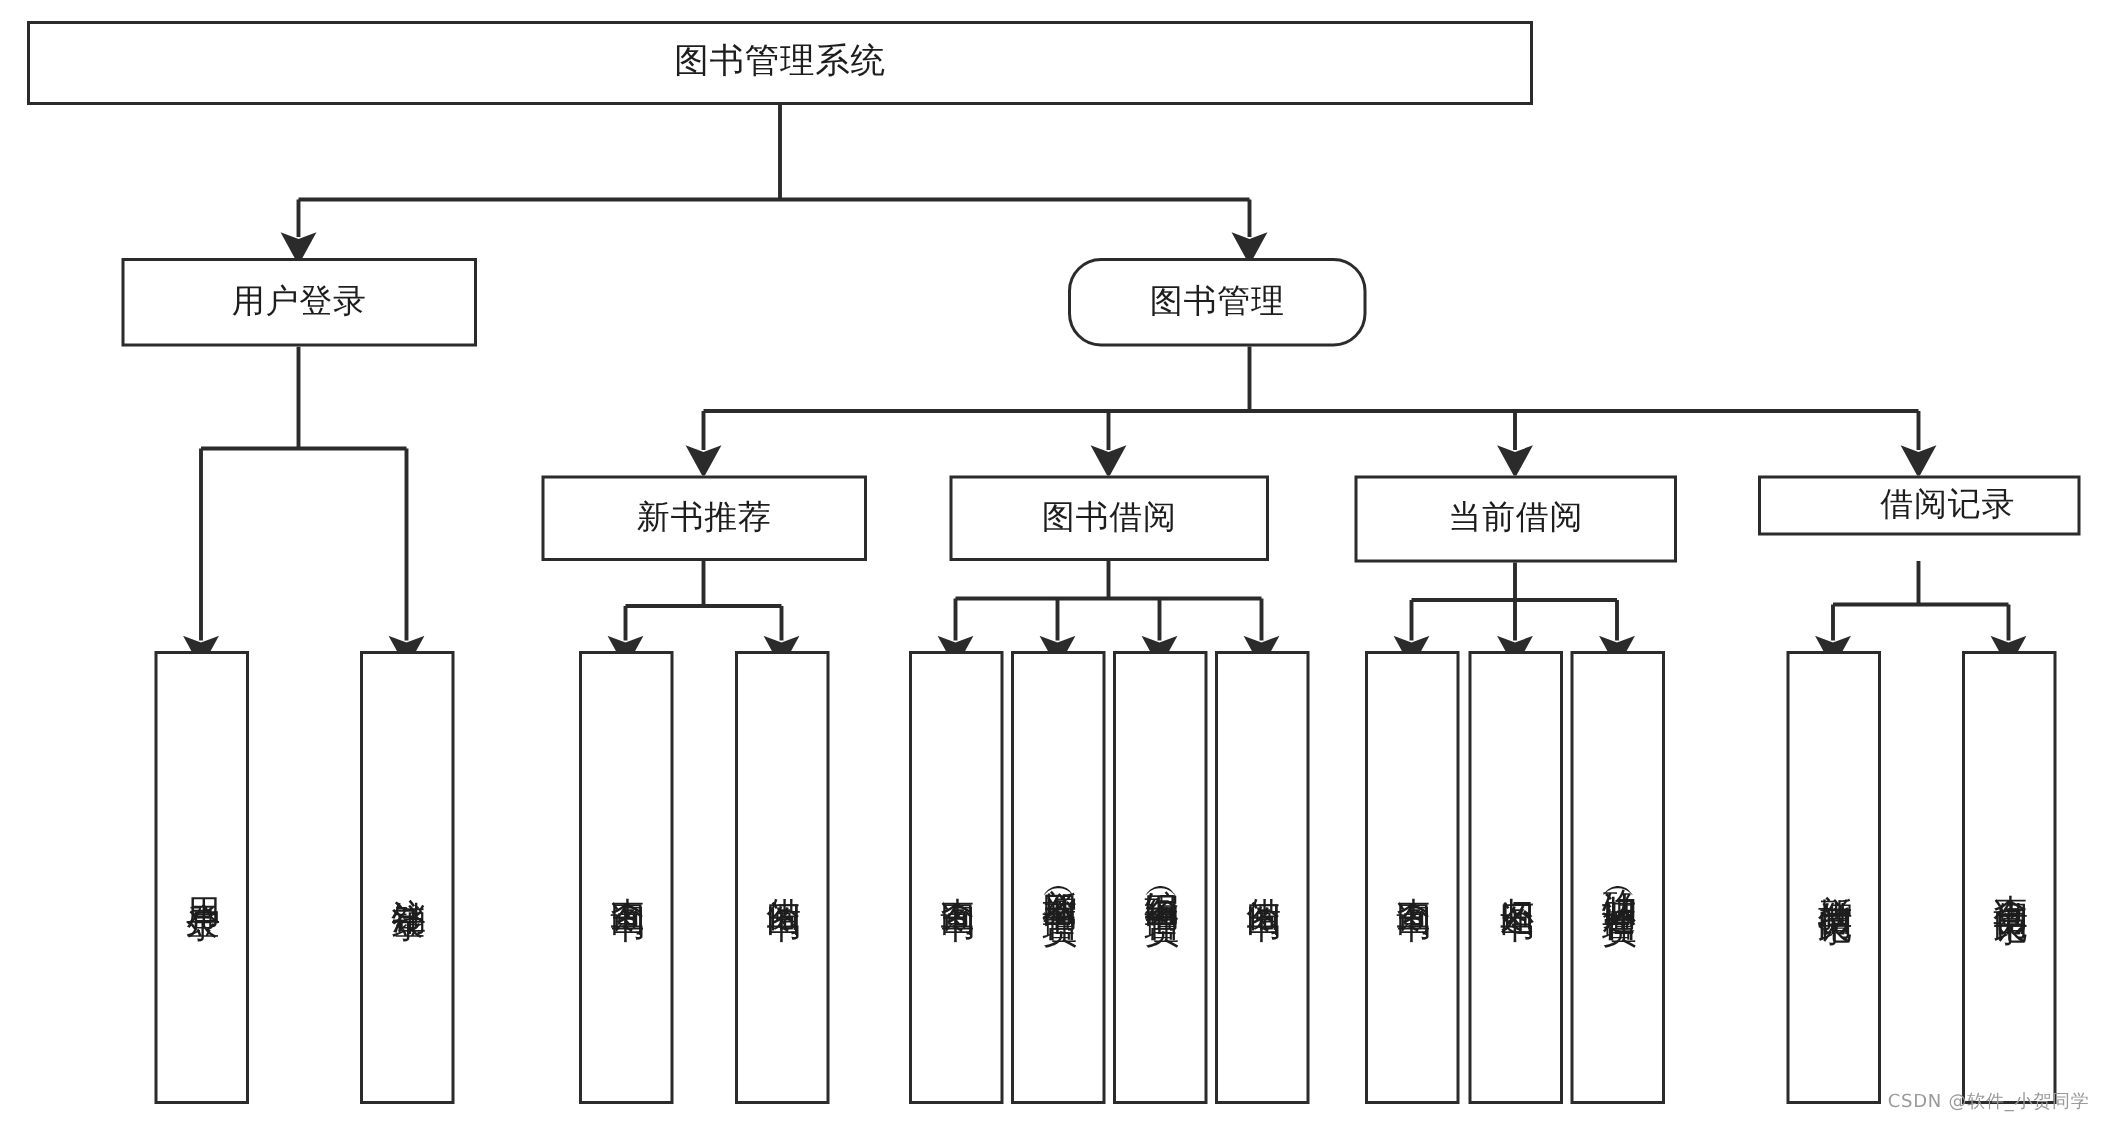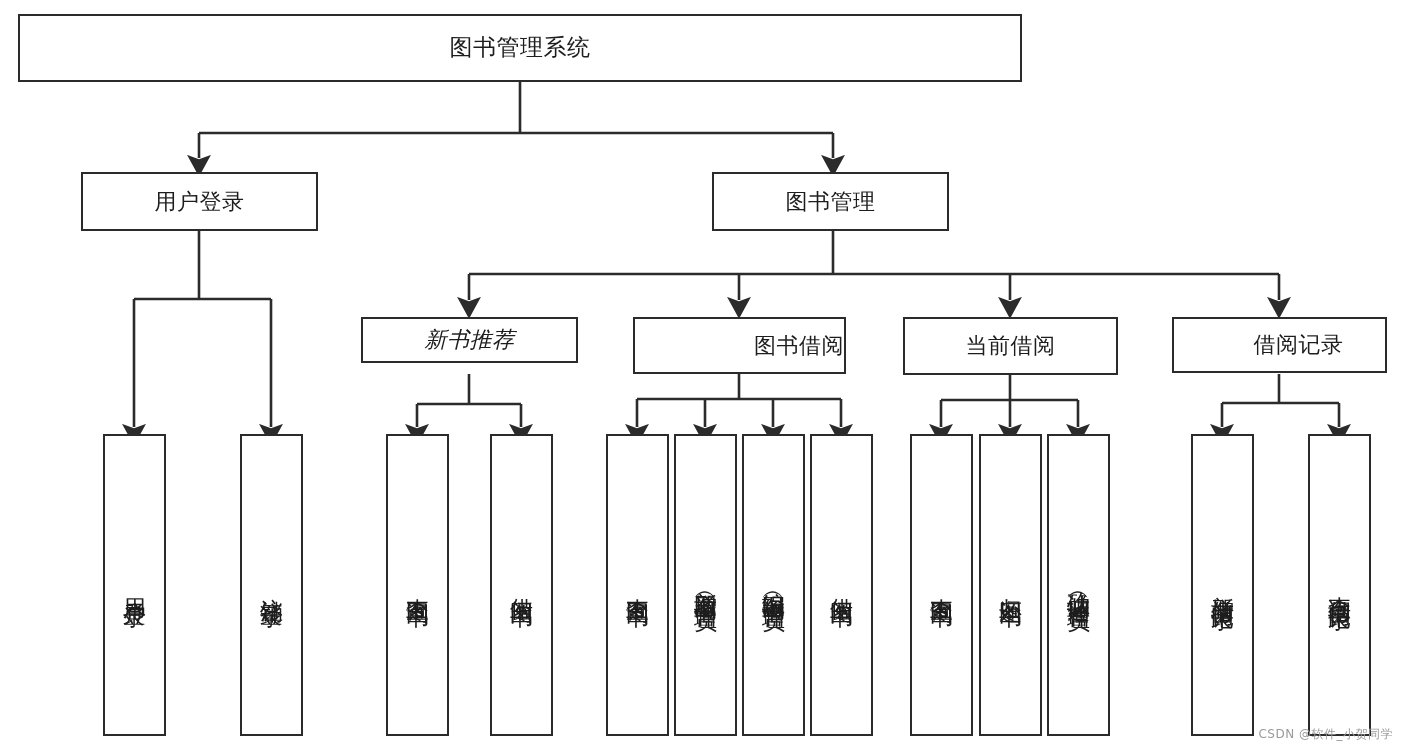--- a/index.html
+++ b/index.html
@@ -123,41 +123,41 @@
       <path d="M1010,400 L1010,427" marker-end="url(#arrow)"></path>
       <path d="M1078,400 L1078,427" marker-end="url(#arrow)"></path>
 
       <path d="M1279,374 L1279,403"></path>
       <path d="M1222,403 L1339,403"></path>
       <path d="M1222,403 L1222,427" marker-end="url(#arrow)"></path>
       <path d="M1339,403 L1339,427" marker-end="url(#arrow)"></path>
     </g>
   </svg>
 
-  <div class="node root horiz" style="left:18px; top:14px; width:1004px; height:68px;">
+  <div class="node root horiz" style="left:18px; top:14px; width:1004px; height:56px;">
     <span class="lbl">图书管理系统</span>
   </div>
 
   <div class="node horiz" style="left:81px; top:172px; width:237px; height:59px;">
     <span class="lbl">用户登录</span>
   </div>
-  <div class="node horiz" style="left:712px; top:172px; width:237px; height:59px;">
+  <div class="node horiz" style="left:712px; top:172px; width:199px; height:59px;border-radius:22px;">
     <span class="lbl">图书管理</span>
   </div>
 
-  <div class="node horiz" style="left:361px; top:317px; width:217px; height:46px;font-style:italic;">
+  <div class="node horiz" style="left:361px; top:317px; width:217px; height:57px;">
     <span class="lbl">新书推荐</span>
   </div>
-  <div class="node horiz" style="left:633px; top:317px; width:213px; height:57px;justify-content:flex-end;">
+  <div class="node horiz" style="left:633px; top:317px; width:213px; height:57px;">
     <span class="lbl">图书借阅</span>
   </div>
   <div class="node horiz" style="left:903px; top:317px; width:215px; height:58px;">
     <span class="lbl">当前借阅</span>
   </div>
-  <div class="node horiz" style="left:1172px; top:317px; width:215px; height:56px;padding-left:38px;">
+  <div class="node horiz" style="left:1172px; top:317px; width:215px; height:40px;padding-left:38px;">
     <span class="lbl">借阅记录</span>
   </div>
 
   <div class="node vert" style="left:103px; top:434px; width:63px; height:302px;">
     <span class="lbl">用户登录</span>
   </div>
   <div class="node vert" style="left:240px; top:434px; width:63px; height:302px;">
     <span class="lbl">注销登录</span>
   </div>
 

